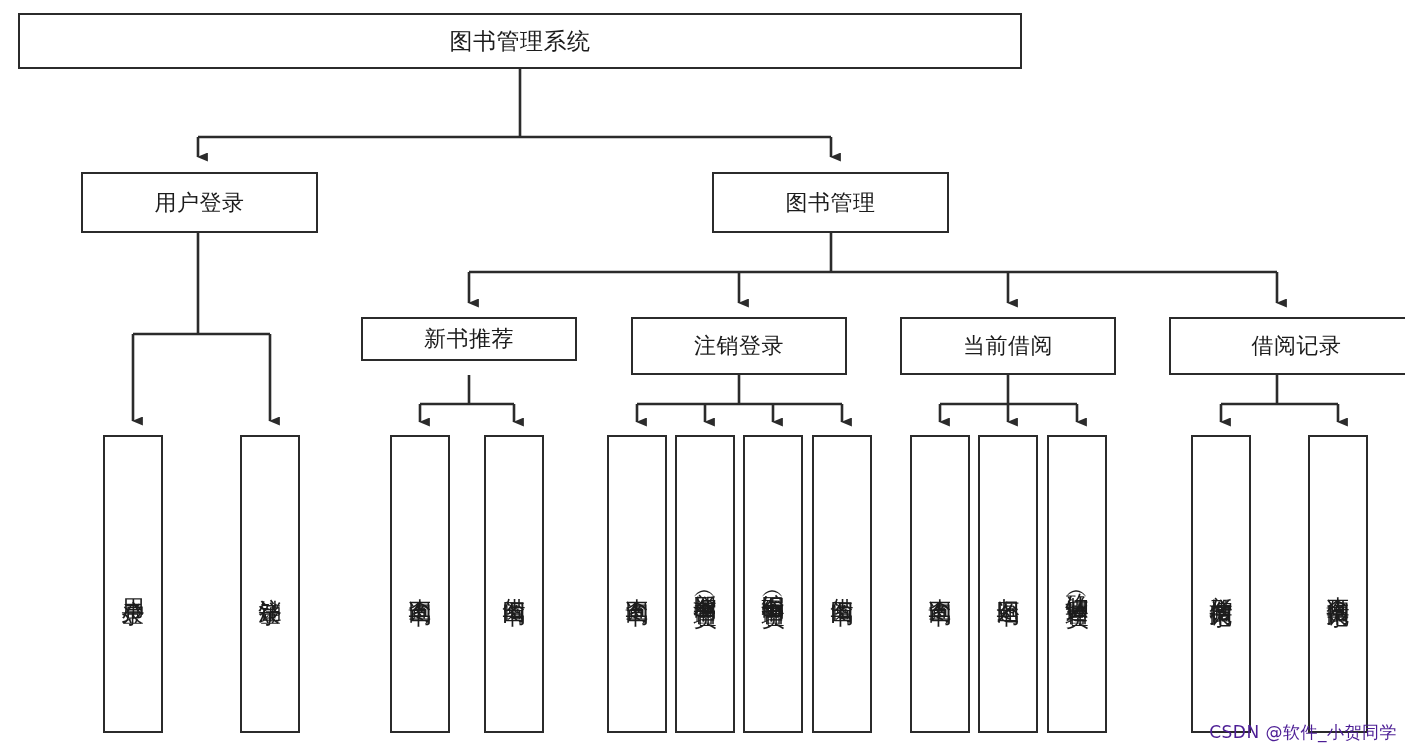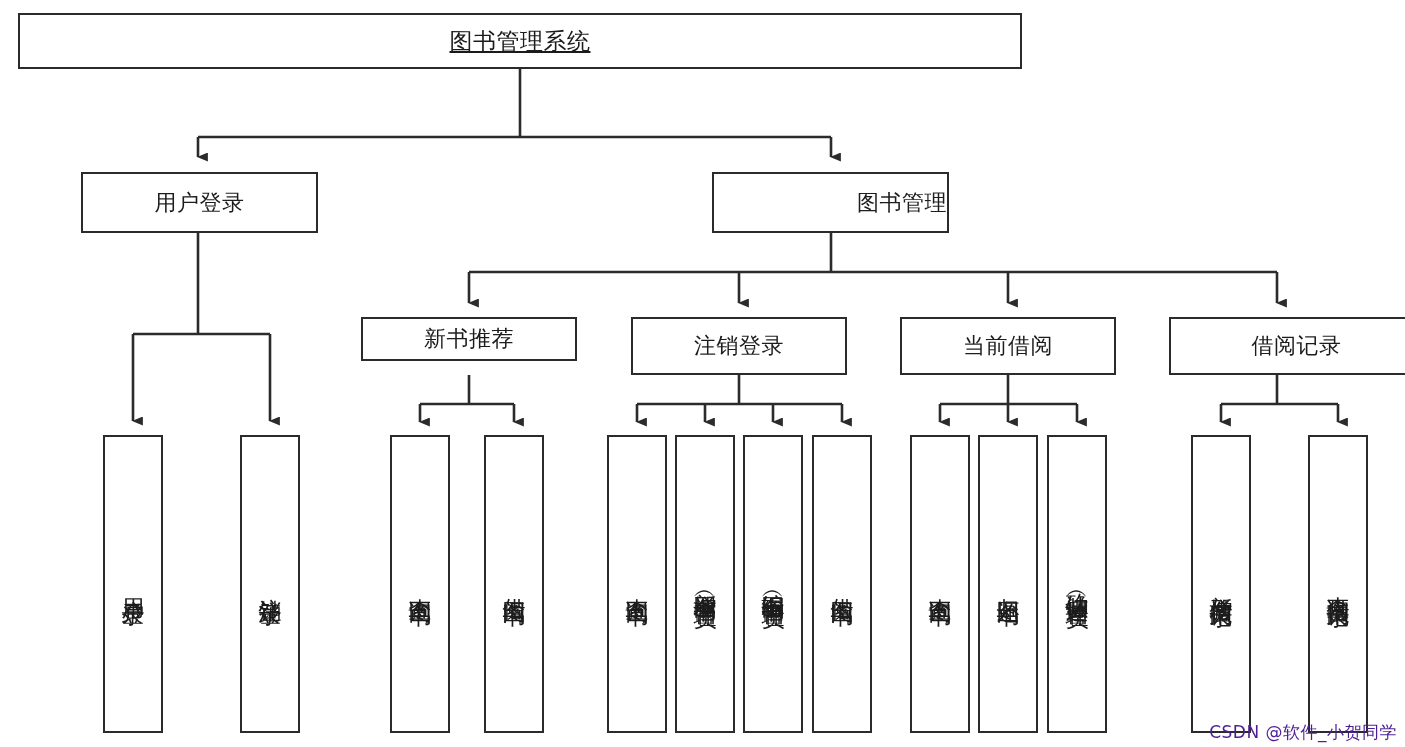--- a/index.html
+++ b/index.html
@@ -115,29 +115,29 @@
       <path d="M 1008 404 L 1008 422" marker-end="url(#arrow)"></path>
       <path d="M 1077 404 L 1077 422" marker-end="url(#arrow)"></path>
 
       <path d="M 1277 375 L 1277 404"></path>
       <path d="M 1221 404 L 1338 404"></path>
       <path d="M 1221 404 L 1221 422" marker-end="url(#arrow)"></path>
       <path d="M 1338 404 L 1338 422" marker-end="url(#arrow)"></path>
     </g>
   </svg>
 
-  <div class="node root" style="left:18px; top:13px; width:1004px; height:56px;text-decoration:underline;">
+  <div class="node root" style="left:18px; top:13px; width:1004px; height:56px;">
     <span class="label">图书管理系统</span>
   </div>
 
   <div class="node" style="left:81px; top:172px; width:237px; height:61px;">
     <span class="label">用户登录</span>
   </div>
 
-  <div class="node" style="left:712px; top:172px; width:237px; height:61px;justify-content:flex-end;">
+  <div class="node" style="left:712px; top:172px; width:237px; height:61px;">
     <span class="label">图书管理</span>
   </div>
 
   <div class="node" style="left:361px; top:317px; width:216px; height:44px;">
     <span class="label">新书推荐</span>
   </div>
 
   <div class="node" style="left:631px; top:317px; width:216px; height:58px;">
     <span class="label">注销登录</span>
   </div>

